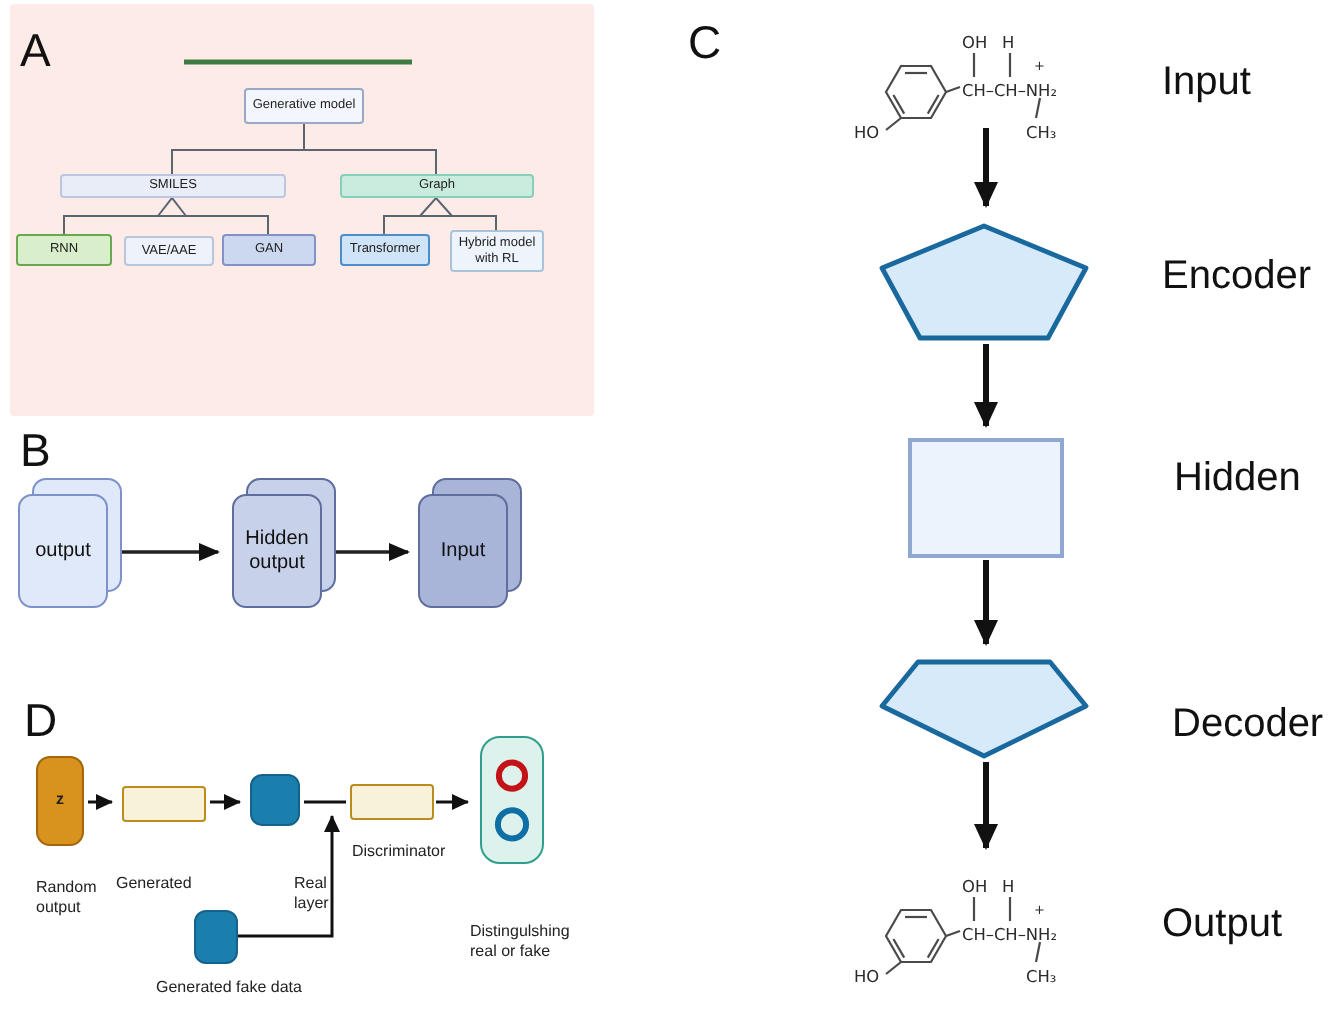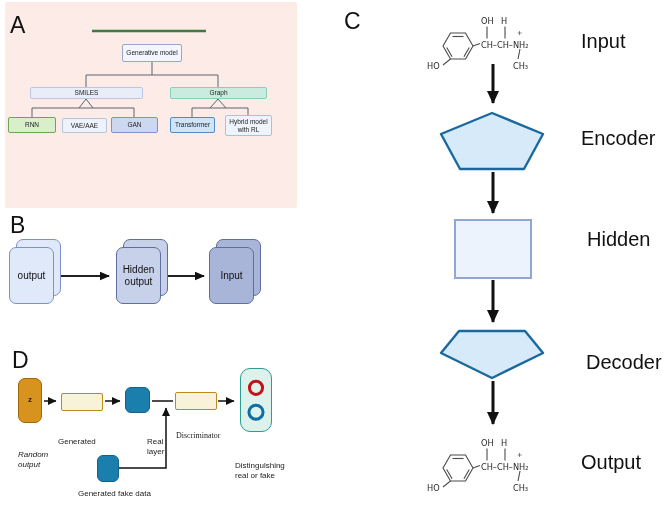--- a/index.html
+++ b/index.html
@@ -193,29 +193,29 @@
   <div class="bx d-blue" style="left:125px;top:387px;width:25px;height:26px;"></div>
   <div class="bx d-cream" style="left:175px;top:392px;width:42px;height:18px;"></div>
   <div id="disting-box" class="bx" style="left:240px;top:368px;width:32px;height:64px;">
     <svg width="32" height="64" viewBox="0 0 32 64">
       <circle cx="16" cy="19" r="7" fill="none" stroke="#c41318" stroke-width="3.2"></circle>
       <circle cx="16" cy="45" r="7.5" fill="none" stroke="#0e6fa6" stroke-width="3.2"></circle>
     </svg>
   </div>
   <div class="bx d-blue" style="left:97px;top:455px;width:22px;height:27px;"></div>
 
-  <div class="d-lbl" style="left:18px;top:450px;font-style:italic;">
+  <div class="d-lbl" style="left:18px;top:439px;">
     <div>Random</div>
     <div>output</div>
   </div>
   <div class="d-lbl" style="left:58px;top:437px;">Generated</div>
   <div class="d-lbl" style="left:127px;top:437px;margin-left:20px;">
     <div>Real</div>
     <div>layer</div>
   </div>
-  <div class="d-lbl" style="left:176px;top:431px;font-family:Liberation Serif, serif;">Discriminator</div>
+  <div class="d-lbl" style="left:176px;top:421px;">Discriminator</div>
   <div class="d-lbl" style="left:235px;top:461px;">
     <div>Distingulshing</div>
     <div>real or fake</div>
   </div>
   <div class="d-lbl" style="left:78px;top:489px;">Generated fake data</div>
 
 </div>
 
 </body></html>

